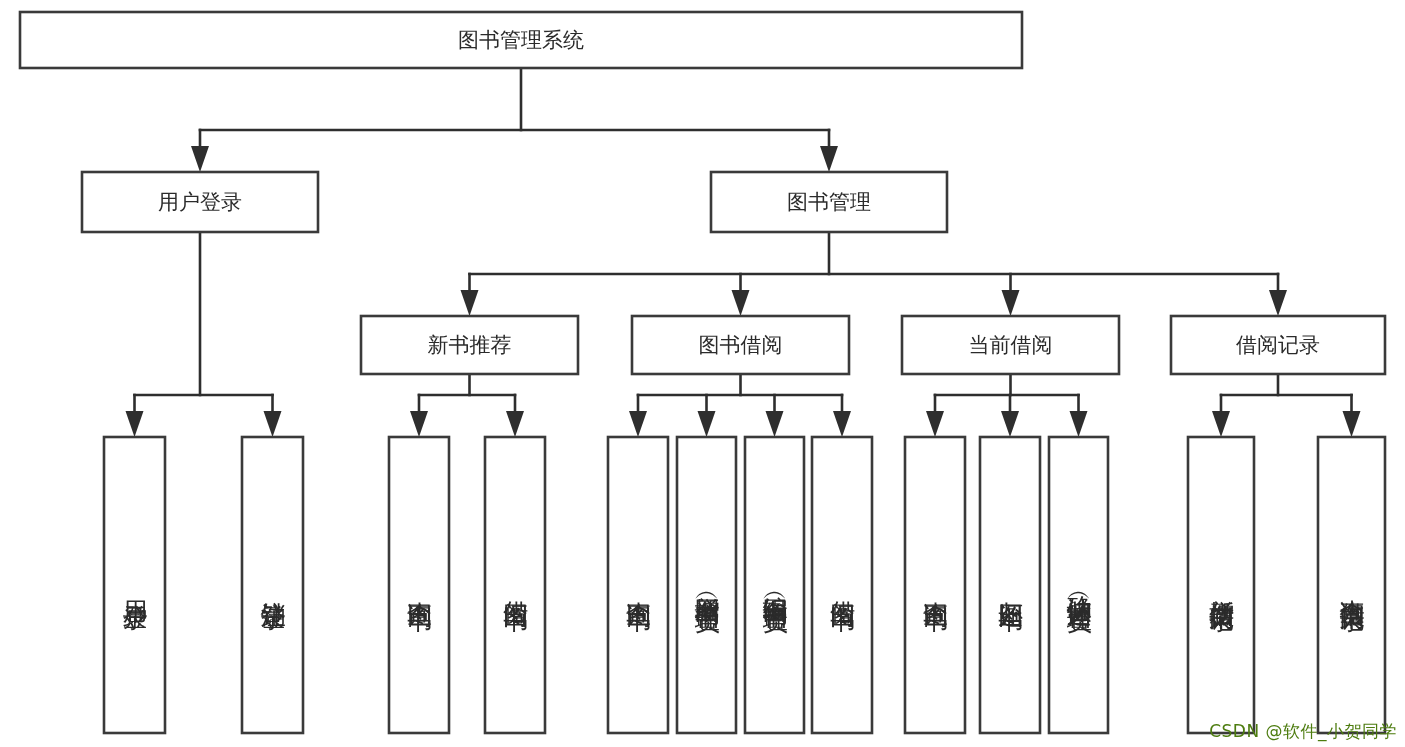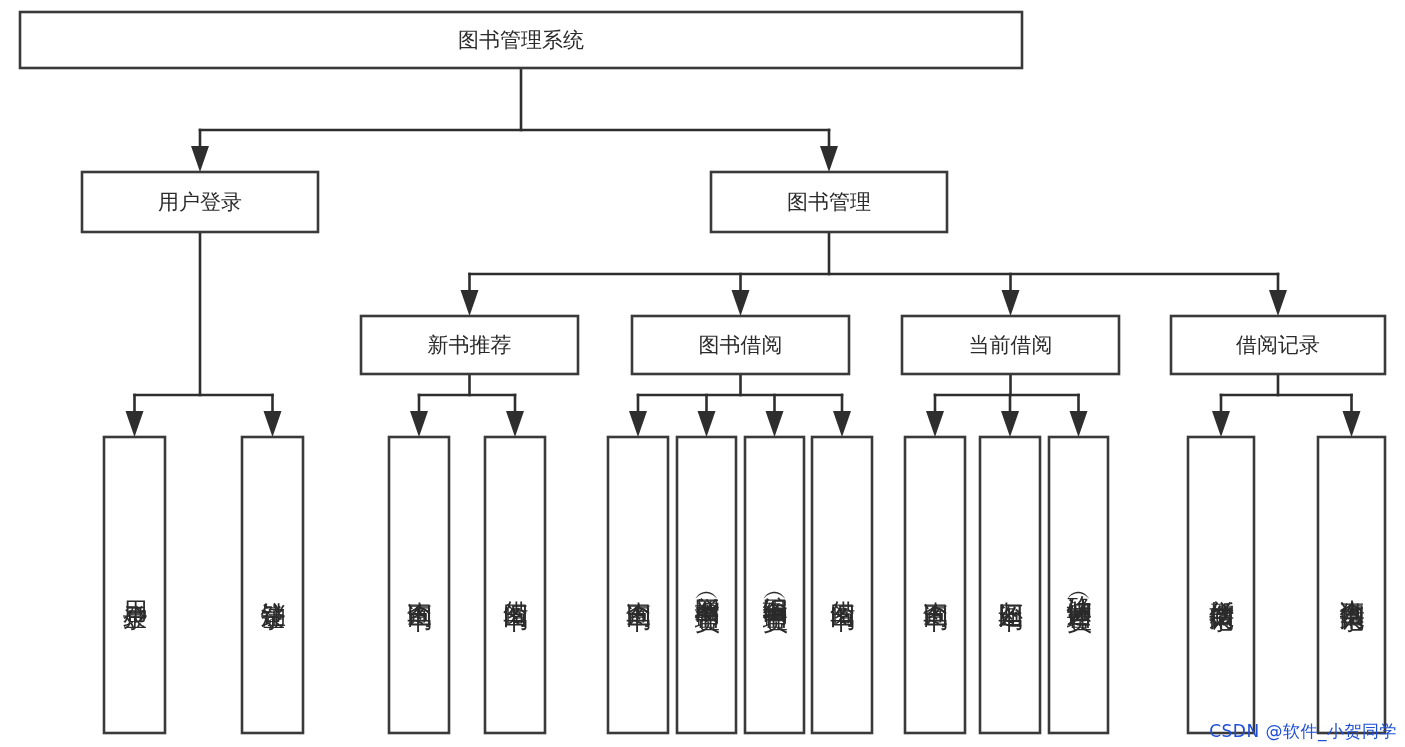--- a/index.html
+++ b/index.html
@@ -66,21 +66,21 @@
     color: #2b2b2b;
     white-space: nowrap;
     text-align: center;
   }
   #watermark {
     position: absolute;
     right: 8px;
     bottom: 4px;
     font-family: "DejaVu Sans", "Liberation Sans", sans-serif;
     font-size: 17px;
-    color: #1d4ed8;
+    color: #4d7c0f;
     letter-spacing: 0.5px;
     white-space: nowrap;
     pointer-events: none;
   }
 </style>
 </head>
 <body>
 
 <div id="diagram-root">
   <svg id="flow" viewBox="0 0 1405 747">

